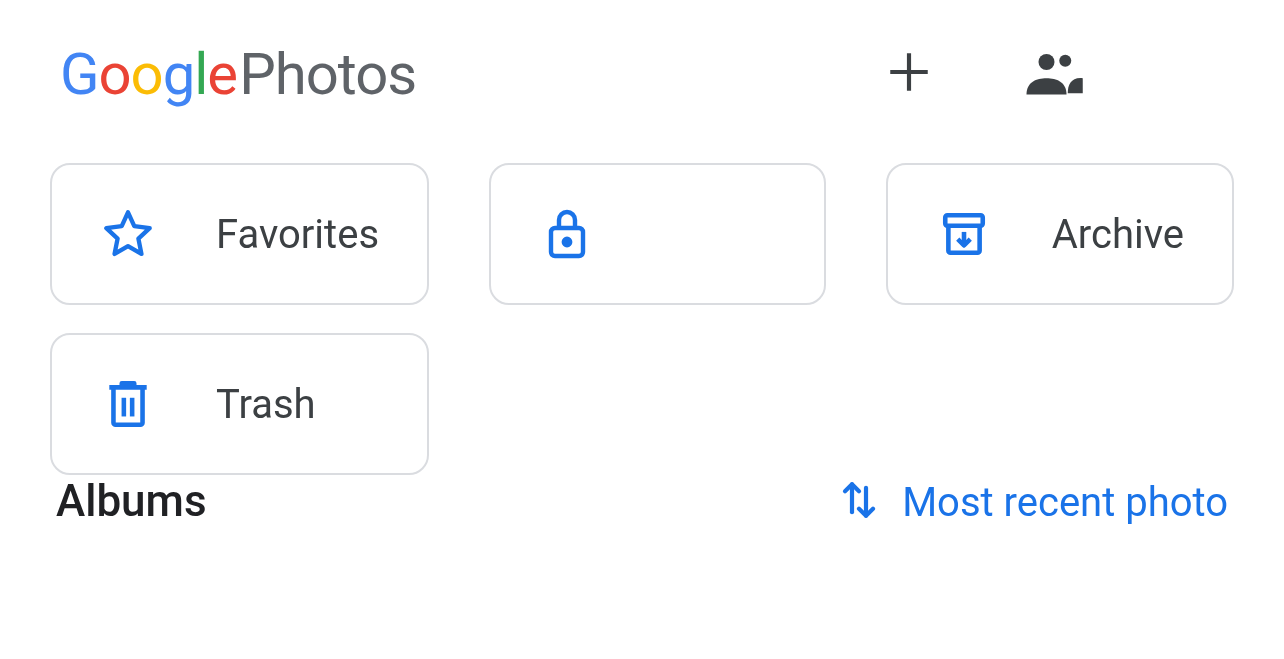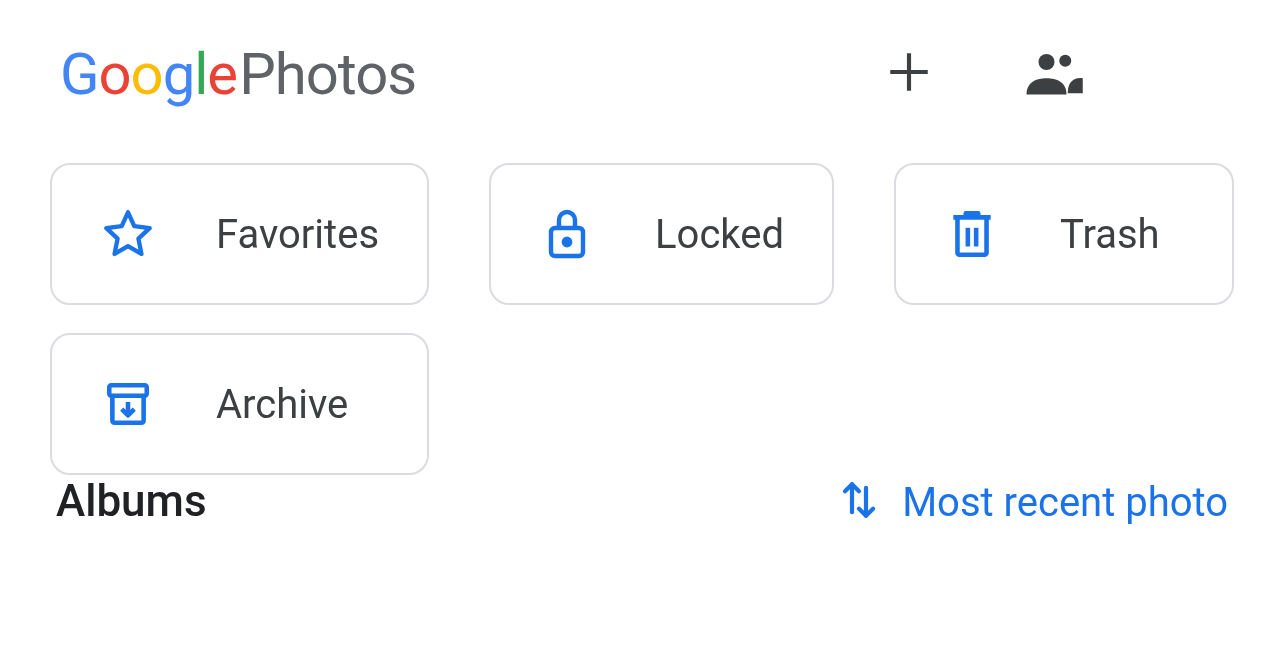--- a/index.html
+++ b/index.html
@@ -140,46 +140,45 @@
     </div>
 
     <div class="tile">
       <span class="tile-icon">
         <svg width="50" height="56" viewBox="0 0 24 28" fill="none" stroke="#1a73e8" stroke-width="2.2" stroke-linejoin="round">
           <rect x="4" y="11" width="16" height="14" rx="2"></rect>
           <path d="M8 11 V7 a4 4 0 0 1 8 0 V11"></path>
           <circle cx="12" cy="18" r="1.6" fill="#1a73e8"></circle>
         </svg>
       </span>
-      <span class="tile-label">Locked</span>
+    </div>
+
+    <div class="tile">
+      <span class="tile-icon">
+        <svg width="50" height="50" viewBox="0 0 24 24" fill="none" stroke="#1a73e8" stroke-width="2.2" stroke-linejoin="round">
+          <rect x="3" y="3" width="18" height="5" rx="1"></rect>
+          <path d="M4.5 8 V20 a1 1 0 0 0 1 1 H18.5 a1 1 0 0 0 1 -1 V8"></path>
+          <line x1="12" y1="11" x2="12" y2="17"></line>
+          <polyline points="9,14.5 12,17.5 15,14.5"></polyline>
+        </svg>
+      </span>
+      <span class="tile-label">Archive</span>
     </div>
 
     <div class="tile">
       <span class="tile-icon">
         <svg width="50" height="54" viewBox="0 0 24 26" fill="none" stroke="#1a73e8" stroke-width="2.2" stroke-linejoin="round">
           <line x1="3" y1="5" x2="21" y2="5"></line>
           <path d="M9 5 V3 H15 V5"></path>
           <path d="M5 5 V22 a1 1 0 0 0 1 1 H18 a1 1 0 0 0 1 -1 V5"></path>
           <line x1="10" y1="10" x2="10" y2="19"></line>
           <line x1="14" y1="10" x2="14" y2="19"></line>
         </svg>
       </span>
       <span class="tile-label">Trash</span>
-    </div>
-
-    <div class="tile">
-      <span class="tile-icon">
-        <svg width="50" height="50" viewBox="0 0 24 24" fill="none" stroke="#1a73e8" stroke-width="2.2" stroke-linejoin="round">
-          <rect x="3" y="3" width="18" height="5" rx="1"></rect>
-          <path d="M4.5 8 V20 a1 1 0 0 0 1 1 H18.5 a1 1 0 0 0 1 -1 V8"></path>
-          <line x1="12" y1="11" x2="12" y2="17"></line>
-          <polyline points="9,14.5 12,17.5 15,14.5"></polyline>
-        </svg>
-      </span>
-      <span class="tile-label">Archive</span>
     </div>
 
   </div>
 
   <div class="section-row">
     <div class="section-title">Albums</div>
     <div class="sort-control">
       <span>
         <svg width="42" height="46" viewBox="0 0 24 26" fill="none" stroke="#1a73e8" stroke-width="2.4" stroke-linecap="round" stroke-linejoin="round">
           <line x1="8" y1="20" x2="8" y2="4"></line>

